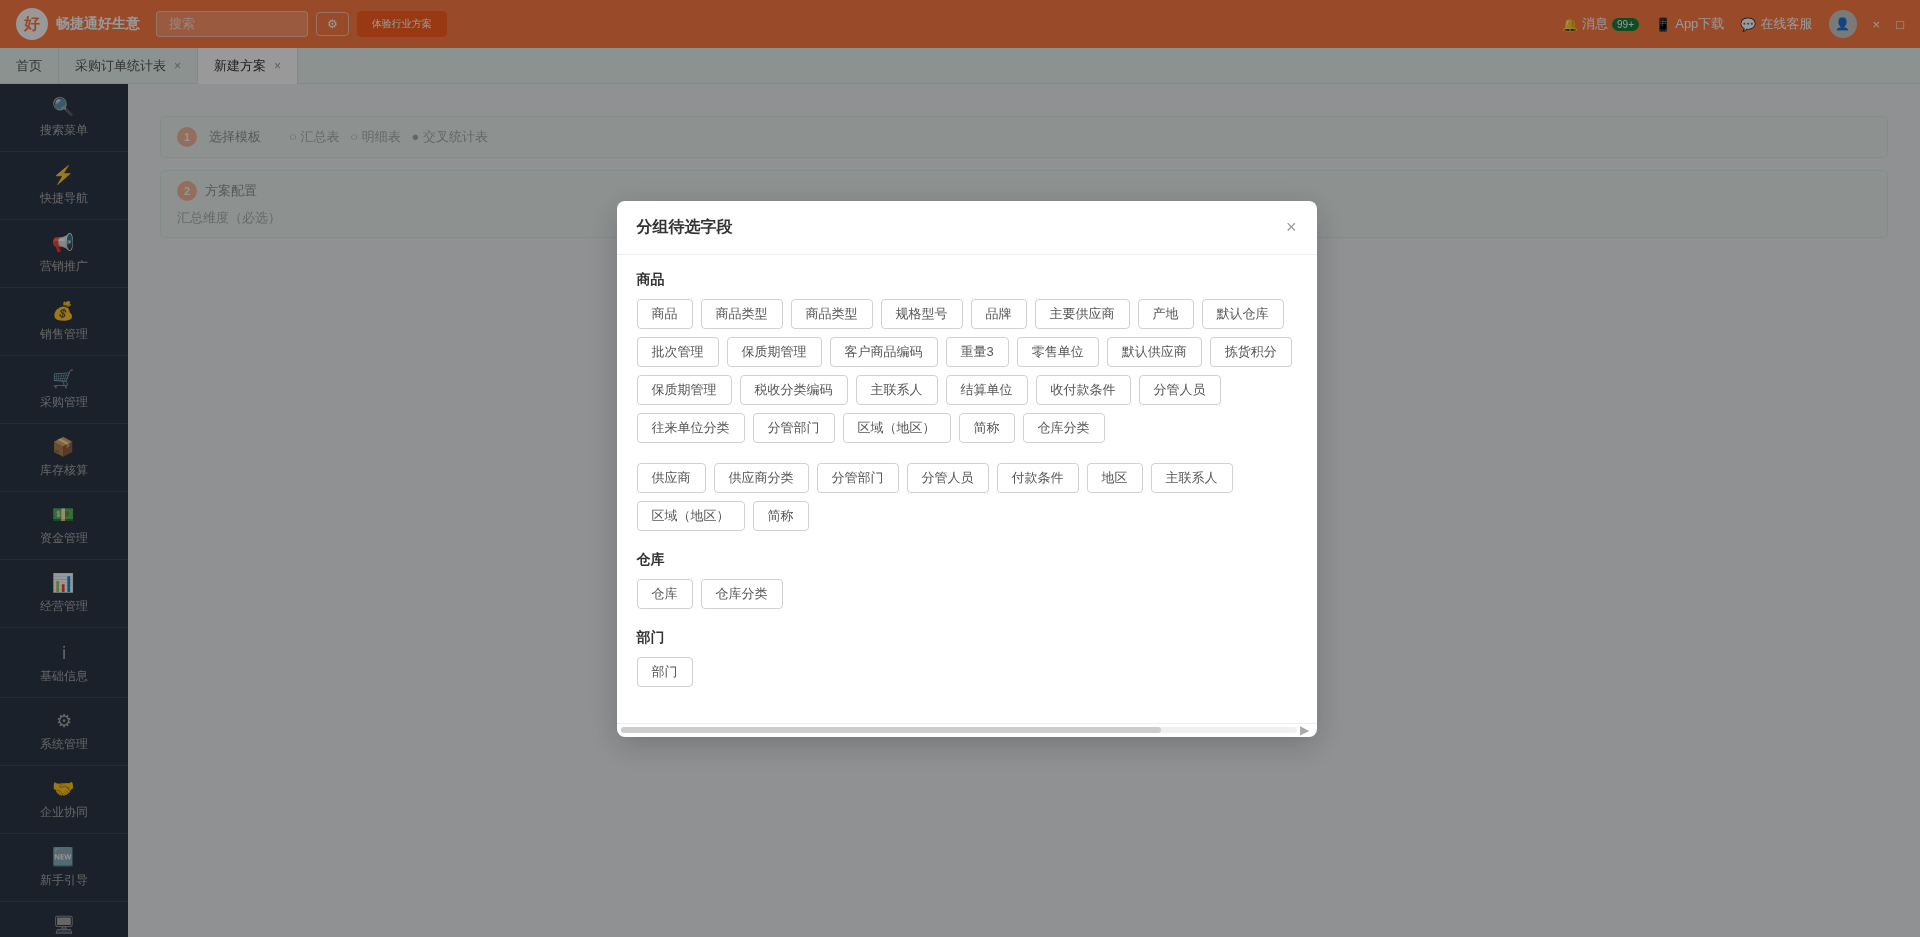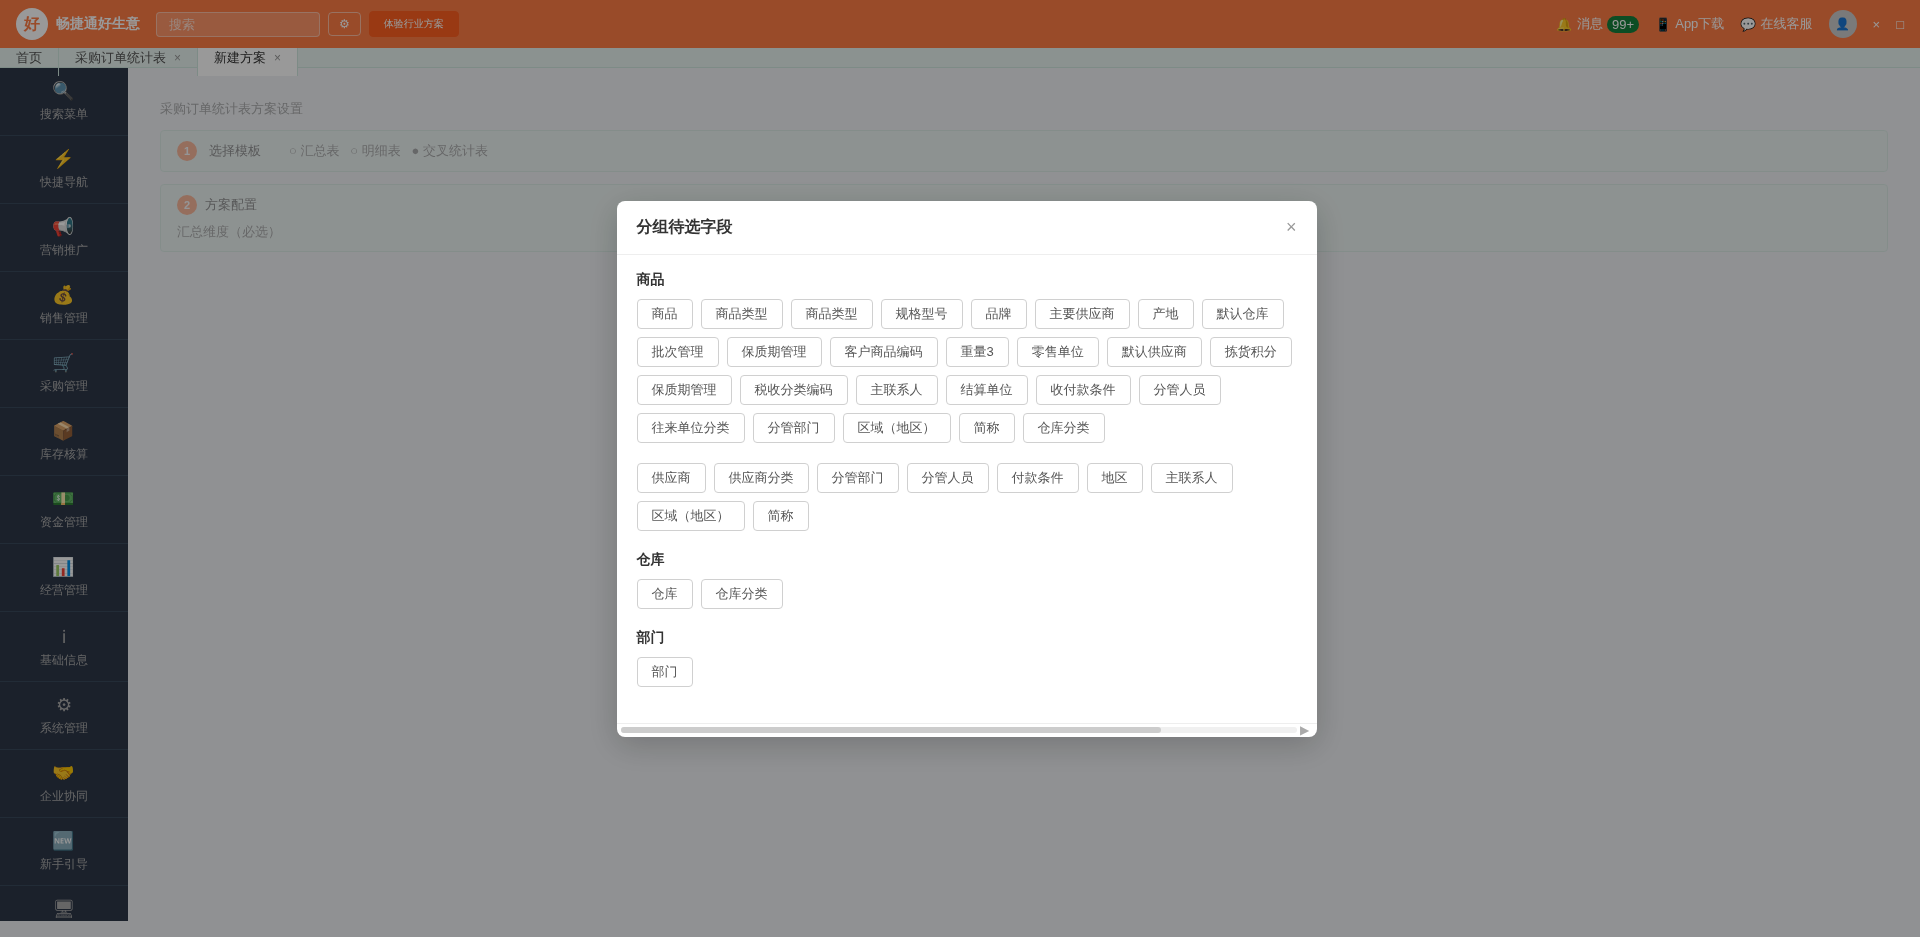--- a/index.html
+++ b/index.html
@@ -36,22 +36,23 @@
       font-weight: bold;
       font-size: 16px;
     }
     .header-search {
       background: rgba(255,255,255,0.2);
       border: 1px solid rgba(255,255,255,0.4);
       border-radius: 4px;
       padding: 4px 12px;
       color: white;
       font-size: 13px;
-      width: 164px;
+      width: 152px;
       margin-left: 16px;
+      font-family: Liberation Serif, serif;
     }
     .header-search::placeholder { color: rgba(255,255,255,0.7); }
     .header-btn {
       background: transparent;
       border: 1px solid rgba(255,255,255,0.5);
       color: white;
       border-radius: 4px;
       padding: 4px 10px;
       margin-left: 8px;
       cursor: pointer;
@@ -79,27 +80,27 @@
       display: flex;
       align-items: center;
       gap: 4px;
       cursor: pointer;
     }
     .badge {
       background: #15803d;
       color: white;
       border-radius: 10px;
       padding: 1px 5px;
-      font-size: 13px;
+      font-size: 10px;
     }
 
     
     .tab-bar {
       background: #e8f4f0;
-      height: 20px;
+      height: 36px;
       display: flex;
       align-items: center;
       padding: 0 0;
       border-bottom: 1px solid #d0e8e0;
     }
     .tab-item {
       height: 36px;
       padding: 0 16px;
       display: flex;
       align-items: center;
@@ -376,21 +377,20 @@
     </div>
     <div class="sidebar-item">
       <span class="si-icon">🖥</span>
 
     </div>
 
   </div>
 
   <div class="content-area">
     <div class="bg-content" style="opacity:0.5;">
-      <div class="page-breadcrumb">采购订单统计表方案设置</div>
       <div class="step-bar">
         <div class="step-num">1</div>
         <span>选择模板</span>
         <span style="margin-left:16px;font-size:13px;color:#666;">○ 汇总表 &nbsp; ○ 明细表 &nbsp; ● 交叉统计表</span>
       </div>
       <div class="step-bar" style="flex-direction:column;align-items:flex-start;gap:8px;">
         <div style="display:flex;align-items:center;gap:8px;">
           <div class="step-num">2</div>
           <span>方案配置</span>
         </div>

